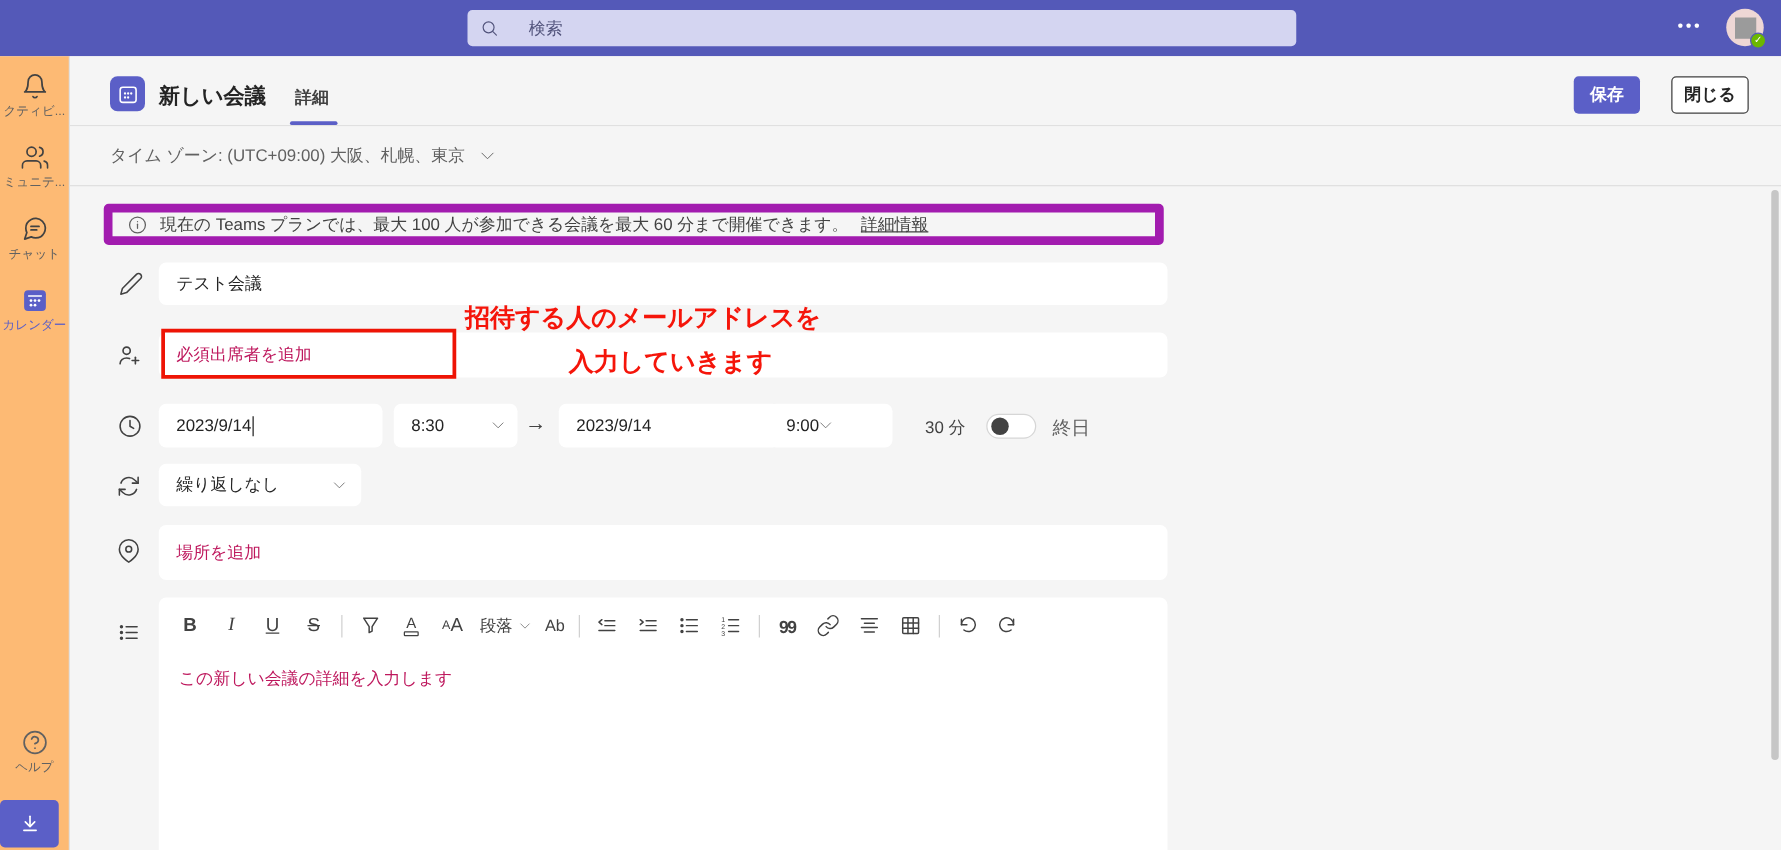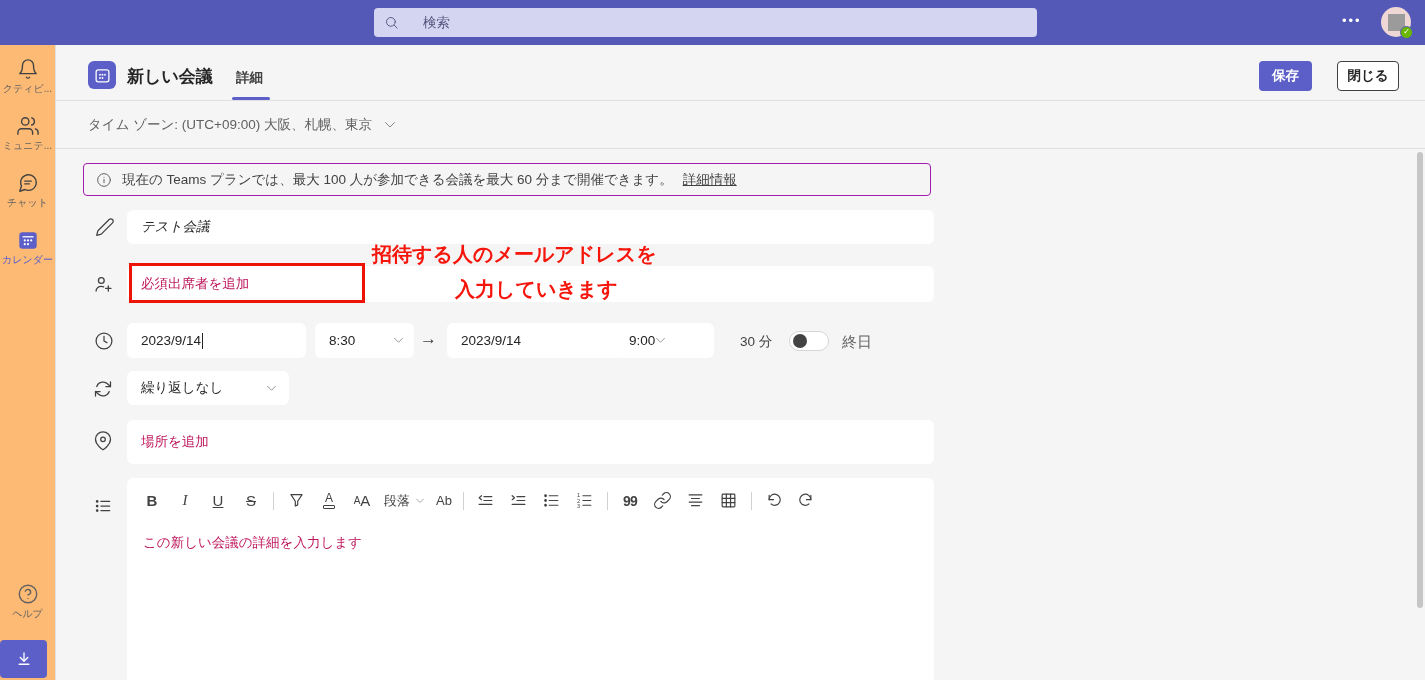--- a/index.html
+++ b/index.html
@@ -43,26 +43,26 @@
   #close-btn { left:1327px; top:61px; width:62px; background:#fff; color:#242424; border:1px solid #404040;margin-left:10px; }
 
   
   #tzrow { left:56px; top:101px; width:1369px; height:48px; background:#f5f5f5; border-bottom:1px solid #e0e0e0;
     display:flex; align-items:center; padding-left:32px; gap:12px; cursor:pointer; }
   #tzrow .tz { font-size:13.5px; color:#616161; }
 
   
   .white-field { background:#fff; border-radius:6px; display:flex; align-items:center; color:#242424; font-size:13.5px; }
   .placeholder { color:#be185d; }
-  #banner { left:83px; top:163px; width:848px; height:33px; border:1px solid #a21caf; border-radius:4px;
+  #banner { left:83px; top:163px; width:848px; height:33px; border:7px solid #a21caf; border-radius:4px;
     display:flex; align-items:center; padding:0 12px; gap:10px; }
   #banner .txt { font-size:13.5px; color:#424242; }
   #banner a { color:#424242; font-size:13.5px; text-decoration:underline; cursor:pointer; }
 
-  #title-input { left:127px; top:210px; width:807px; height:34px; padding-left:14px;font-style:italic; }
+  #title-input { left:127px; top:210px; width:807px; height:34px; padding-left:14px; }
   #attendee-input { left:127px; top:266px; width:807px; height:36px; padding-left:14px; }
   #red-rect { left:129px; top:263px; width:236px; height:40px; border:3px solid #ee1405; }
   .annot { color:#f5150a; font-weight:bold; font-size:20px; white-space:nowrap; }
   #annot1 { left:372px; top:241px; }
   #annot2 { left:455px; top:276px; }
 
   #date1 { left:127px; top:323px; width:179px; height:35px; padding-left:14px; }
   #time1 { left:315px; top:323px; width:99px; height:35px; padding:0 10px 0 14px; justify-content:space-between; cursor:pointer; }
   #arrow-between { left:420px; top:329px; font-size:17px; color:#424242; }
   #date2 { left:447px; top:323px; width:177px; height:35px; padding-left:14px; }

